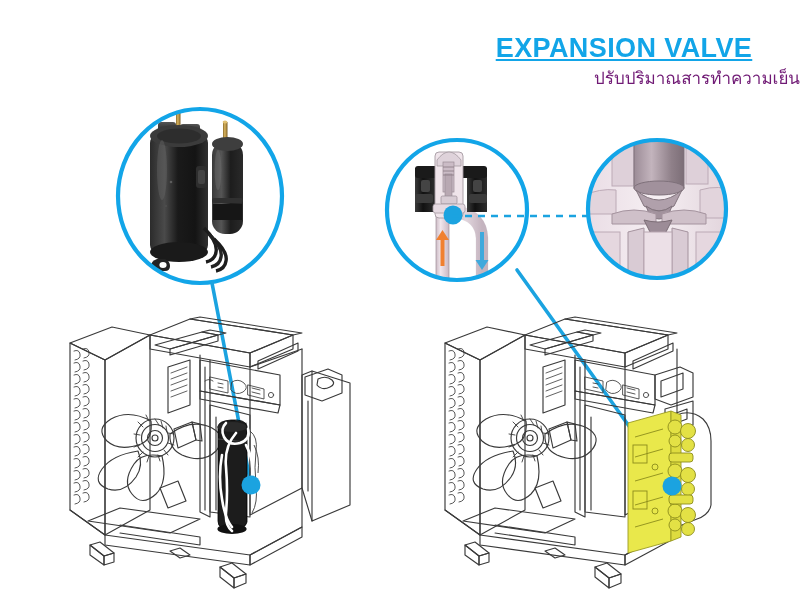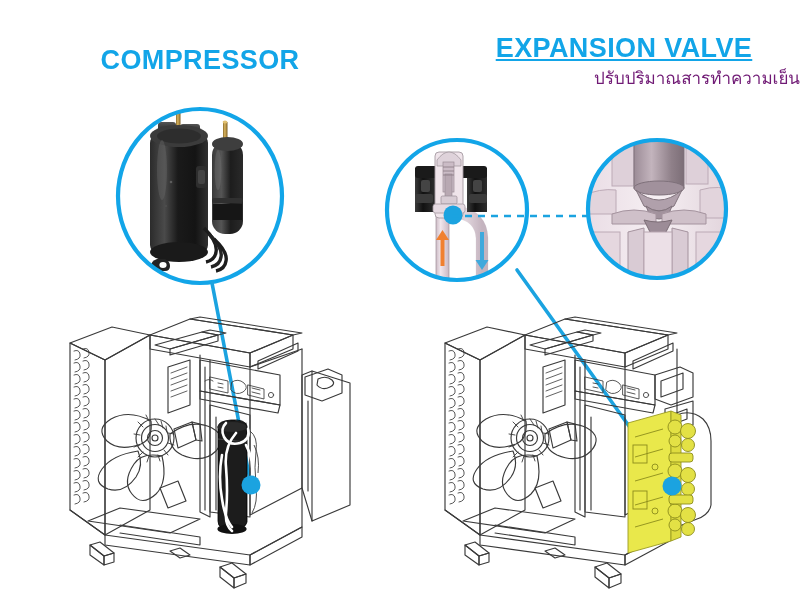--- a/index.html
+++ b/index.html
@@ -48,21 +48,20 @@
   #valve-sub-wrap { left: 400px; top: 68px; width: 400px; }
 
   svg { display: block; }
   .no-sel { user-select: none; }
 </style>
 </head>
 <body>
 
 <div id="stage">
 
-  <div class="abs panel-title" id="compressor-title-wrap">COMPRESSOR</div>
 
   <div class="abs panel-title" id="valve-title-wrap">EXPANSION VALVE</div>
 
   <div class="abs" id="valve-sub-wrap">
     <div class="panel-sub">ปรับปริมาณสารทำความเย็น</div>
   </div>
 
   <div class="abs no-sel" style="left:110px; top:100px;">
     <svg width="180" height="195" viewBox="0 0 180 195">
       <defs>

